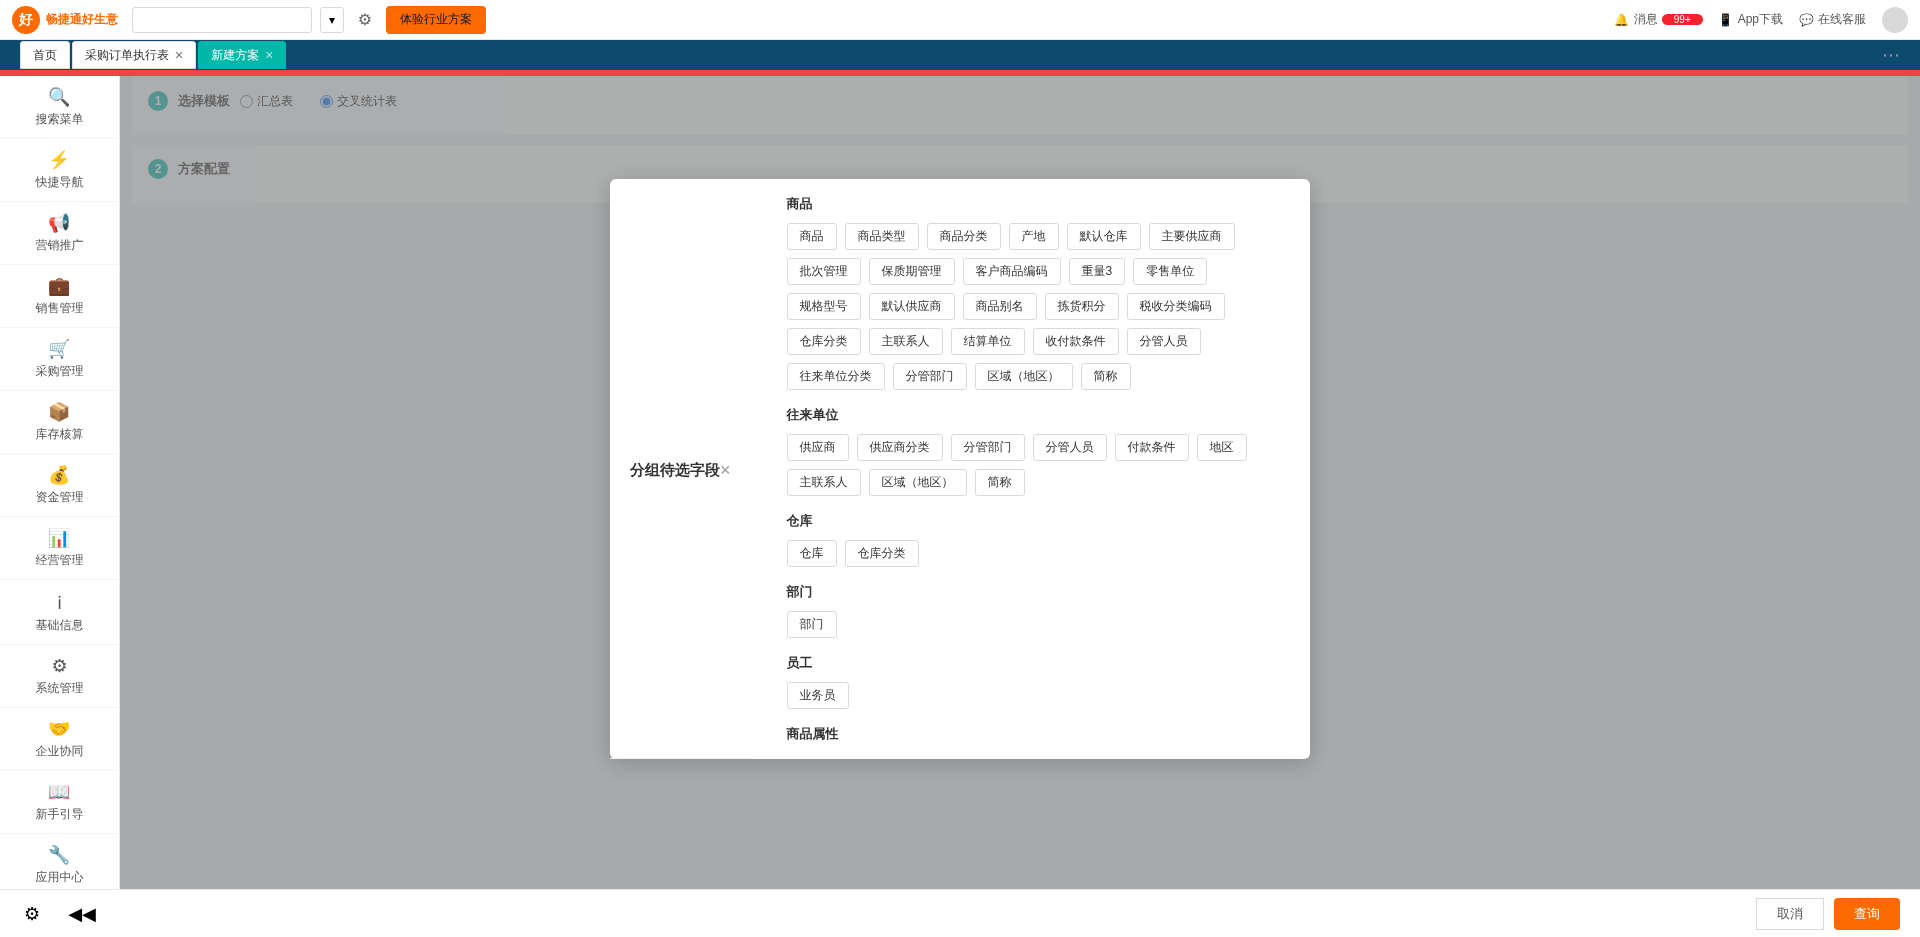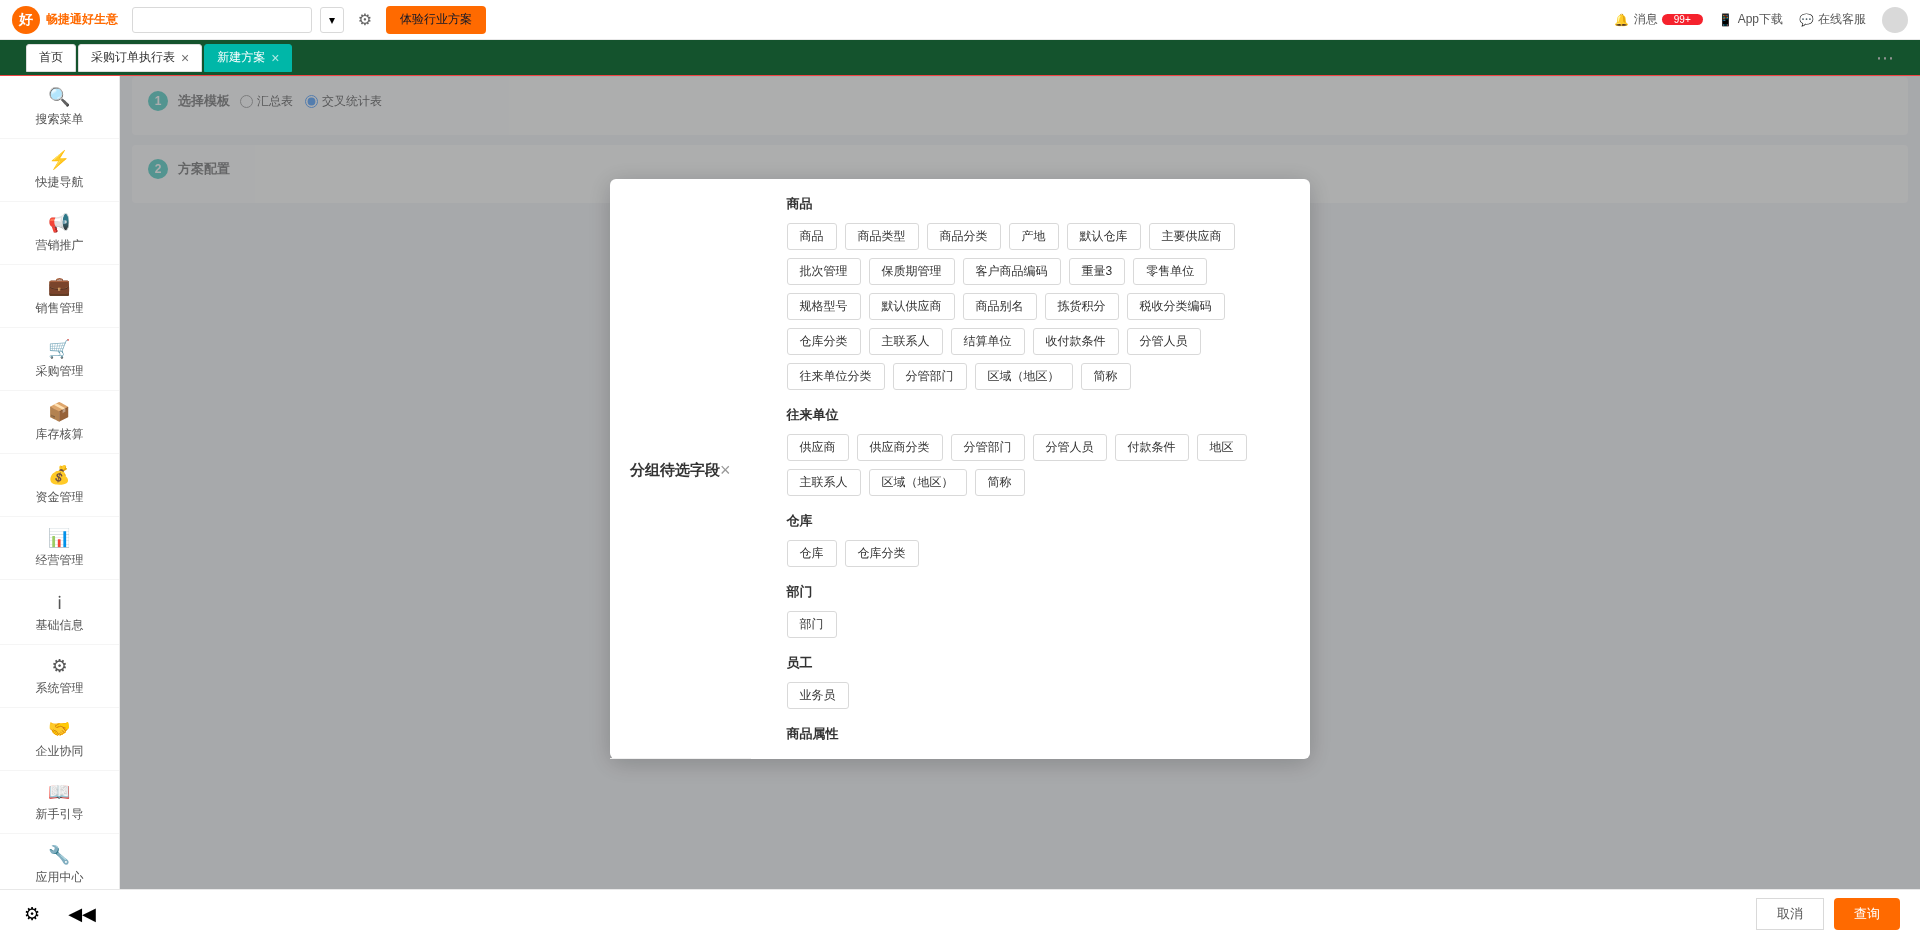--- a/index.html
+++ b/index.html
@@ -70,25 +70,25 @@
       font-size: 10px; min-width: 16px; text-align: center;
     }
     .avatar {
       width: 26px; height: 26px;
       background: #d9d9d9; border-radius: 50%;
     }
 
     
     .tab-bar {
       height: 36px;
-      background: #14532d;
+      background: #0c4a6e;
       display: flex;
       align-items: center;
-      padding: 0 26px;
-      border-bottom: 1px solid #ef4444;
+      padding: 0 20px;
+      border-bottom: 6px solid #ef4444;
       position: fixed;
       top: 40px; left: 0; right: 0;
       z-index: 99;
     }
     .tab-item {
       height: 28px; padding: 0 12px;
       display: flex; align-items: center; gap: 6px;
       border: 1px solid #ddd; border-radius: 3px 3px 0 0;
       background: #fff; margin-right: 2px;
       cursor: pointer; font-size: 12px; color: #333;
@@ -219,21 +219,21 @@
       padding: 14px 16px; margin-bottom: 10px;
     }
     .step-row { display: flex; align-items: center; gap: 10px; margin-bottom: 10px; }
     .step-num {
       width: 20px; height: 20px;
       background: #00b7a8; color: #fff;
       border-radius: 50%; display: flex; align-items: center; justify-content: center;
       font-size: 12px; font-weight: bold; flex-shrink: 0;
     }
     .step-label { font-size: 13px; color: #333; font-weight: bold; }
-    .radio-group { display: flex; align-items: center; gap: 12px; }
+    .radio-group { display: flex; align-items: center; gap: 27px; }
     .radio-item { display: flex; align-items: center; gap: 4px; font-size: 12px; }
 
     
     .bottom-bar {
       position: fixed;
       bottom: 0; left: 120px; right: 0;
       height: 48px;
       background: #fff;
       border-top: 1px solid #e8e8e8;
       display: flex; align-items: center; justify-content: flex-end;

